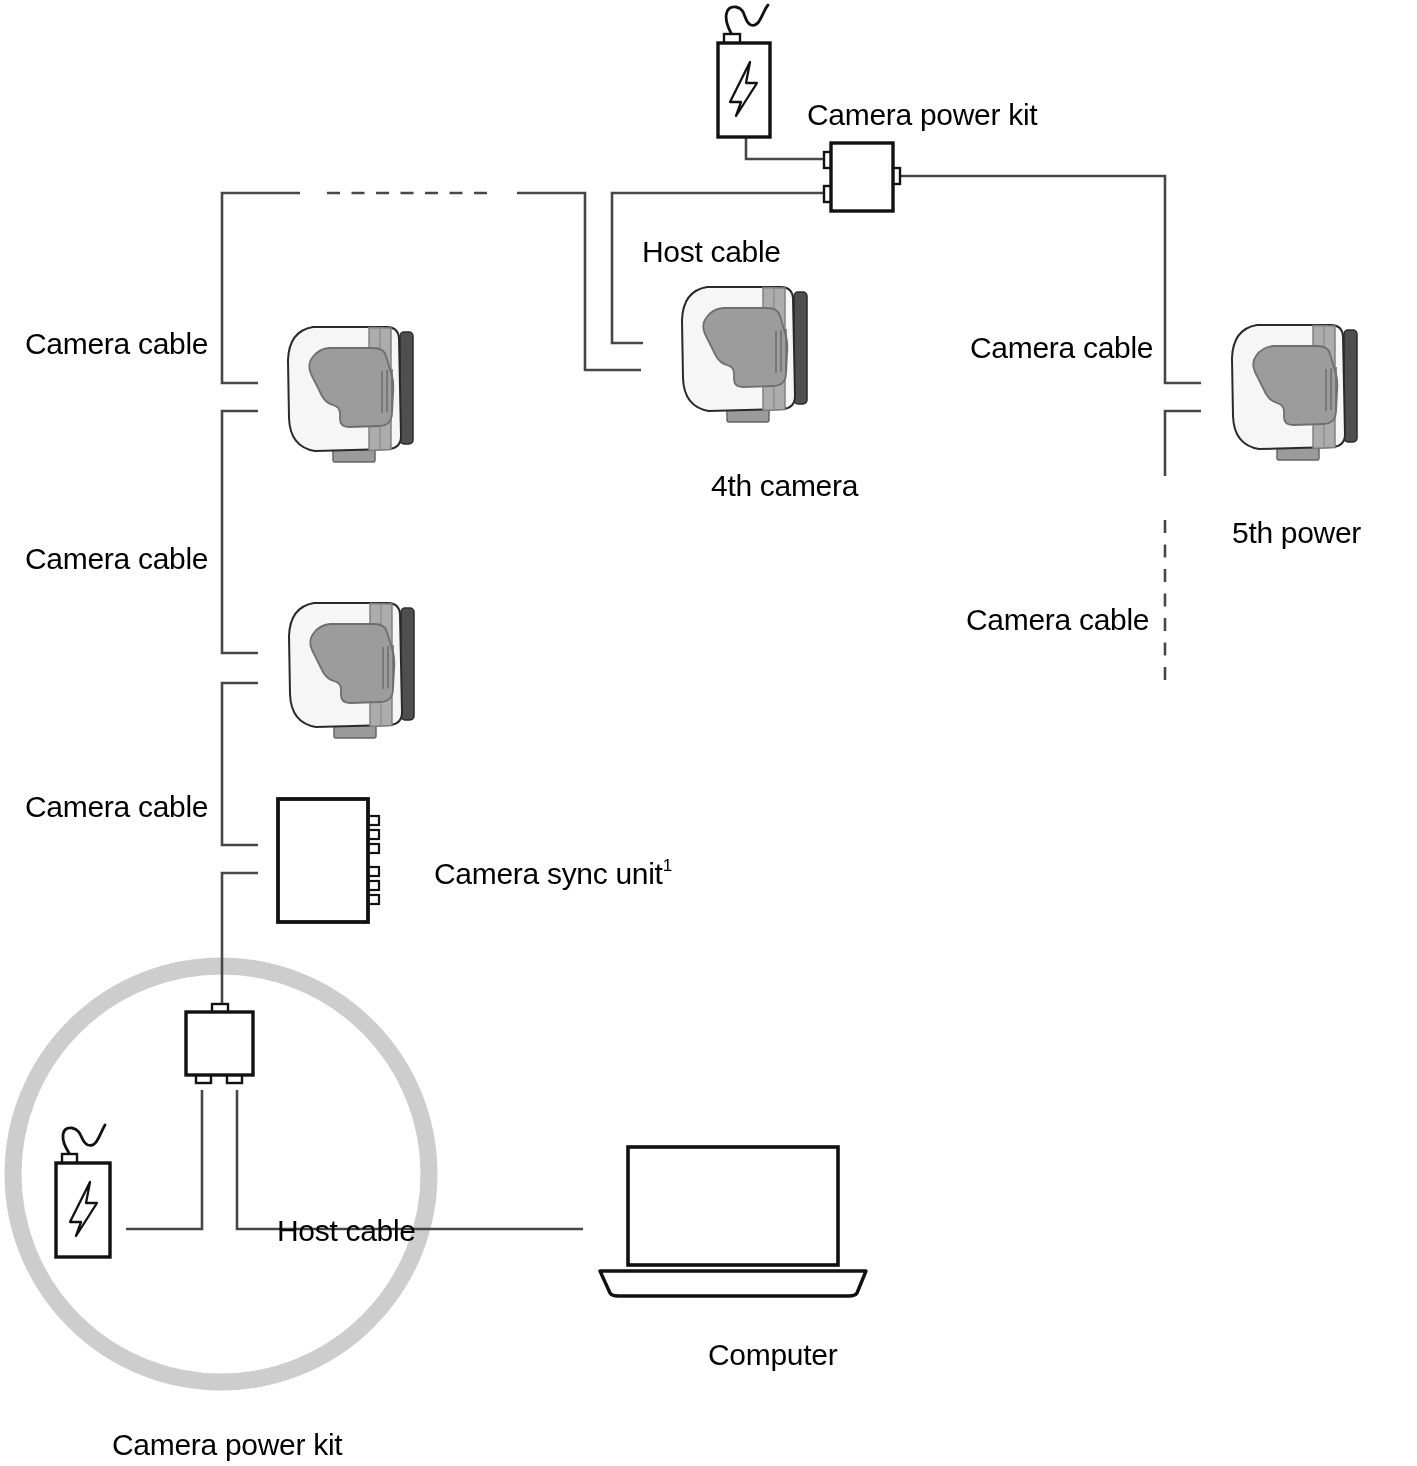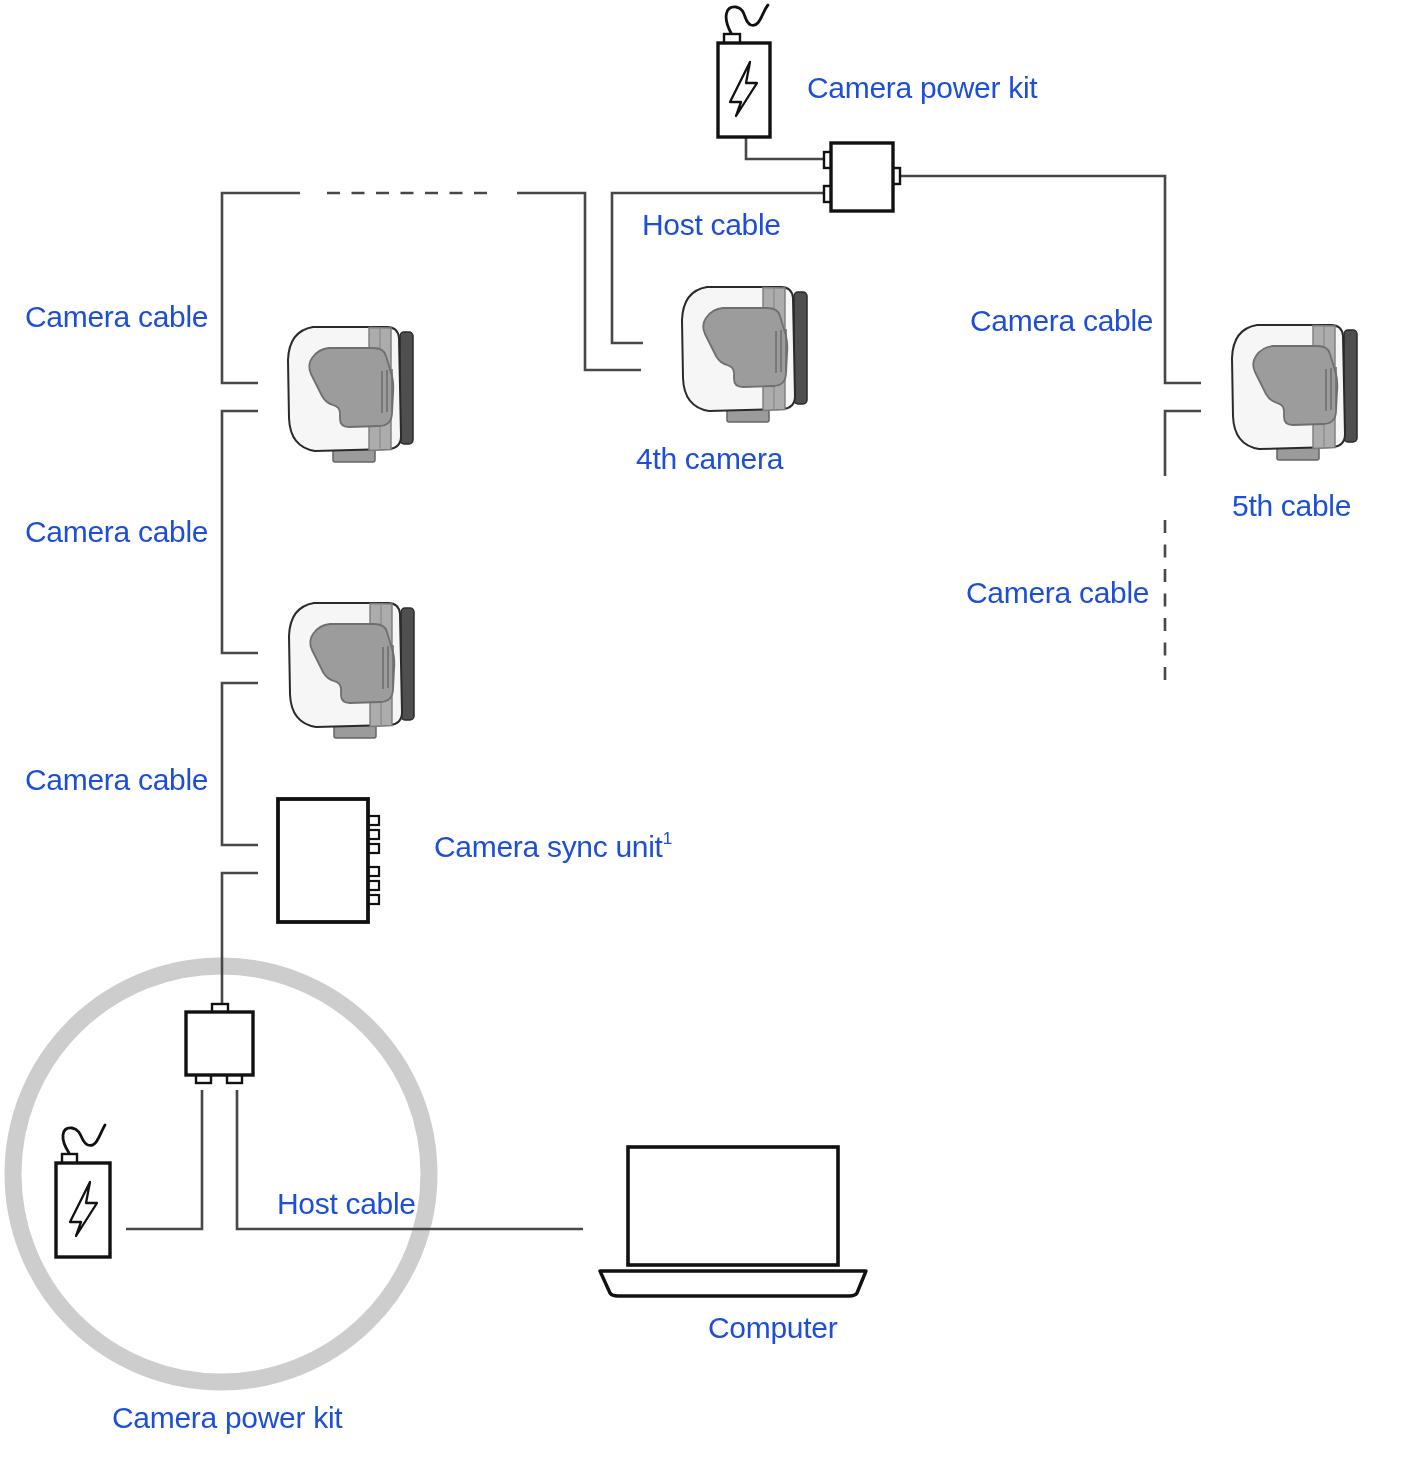--- a/index.html
+++ b/index.html
@@ -13,22 +13,23 @@
   }
   .stage svg.diagram {
     position: absolute;
     left: 0; top: 0;
   }
   .lbl {
     position: absolute;
     font-size: 30px;
     line-height: 1.1;
     letter-spacing: -0.3px;
-    color: #1d4ed8;
+    color: #000000;
     white-space: nowrap;
+    margin-top: 27px;
   }
   .lbl sup {
     font-size: 17px;
     line-height: 0;
     vertical-align: 13px;
   }
 </style>
 </head>
 <body>
 
@@ -115,23 +116,23 @@
       <rect x="628" y="1147" width="210" height="118" fill="#ffffff" stroke="#111111" stroke-width="3.6"></rect>
       <path d="M 600,1271 L 866,1271 L 857,1293 Q 855,1296 849,1296 L 618,1296 Q 612,1296 610,1293 Z" fill="#ffffff" stroke="#111111" stroke-width="3.4" stroke-linejoin="round"></path>
     </g>
   </svg>
 
   <div class="lbl" style="left:807px; top:71px">Camera power kit</div>
   <div class="lbl" style="left:642px; top:208px">Host cable</div>
   <div class="lbl" style="left:25px;  top:300px">Camera cable</div>
   <div class="lbl" style="left:25px;  top:515px">Camera cable</div>
   <div class="lbl" style="left:25px;  top:763px">Camera cable</div>
-  <div class="lbl" style="left:636px; top:442px">4th camera</div>
+  <div class="lbl" style="left:711px; top:442px">4th camera</div>
   <div class="lbl" style="left:970px; top:304px">Camera cable</div>
-  <div class="lbl" style="left:1232px;top:489px">5th cable</div>
+  <div class="lbl" style="left:1232px;top:489px">5th power</div>
   <div class="lbl" style="left:966px; top:576px">Camera cable</div>
   <div class="lbl" style="left:434px; top:830px">
     <span>Camera sync unit</span><sup>1</sup>
   </div>
   <div class="lbl" style="left:277px; top:1187px">Host cable</div>
   <div class="lbl" style="left:708px; top:1311px">Computer</div>
   <div class="lbl" style="left:112px; top:1401px">Camera power kit</div>
 
 </div>
 

